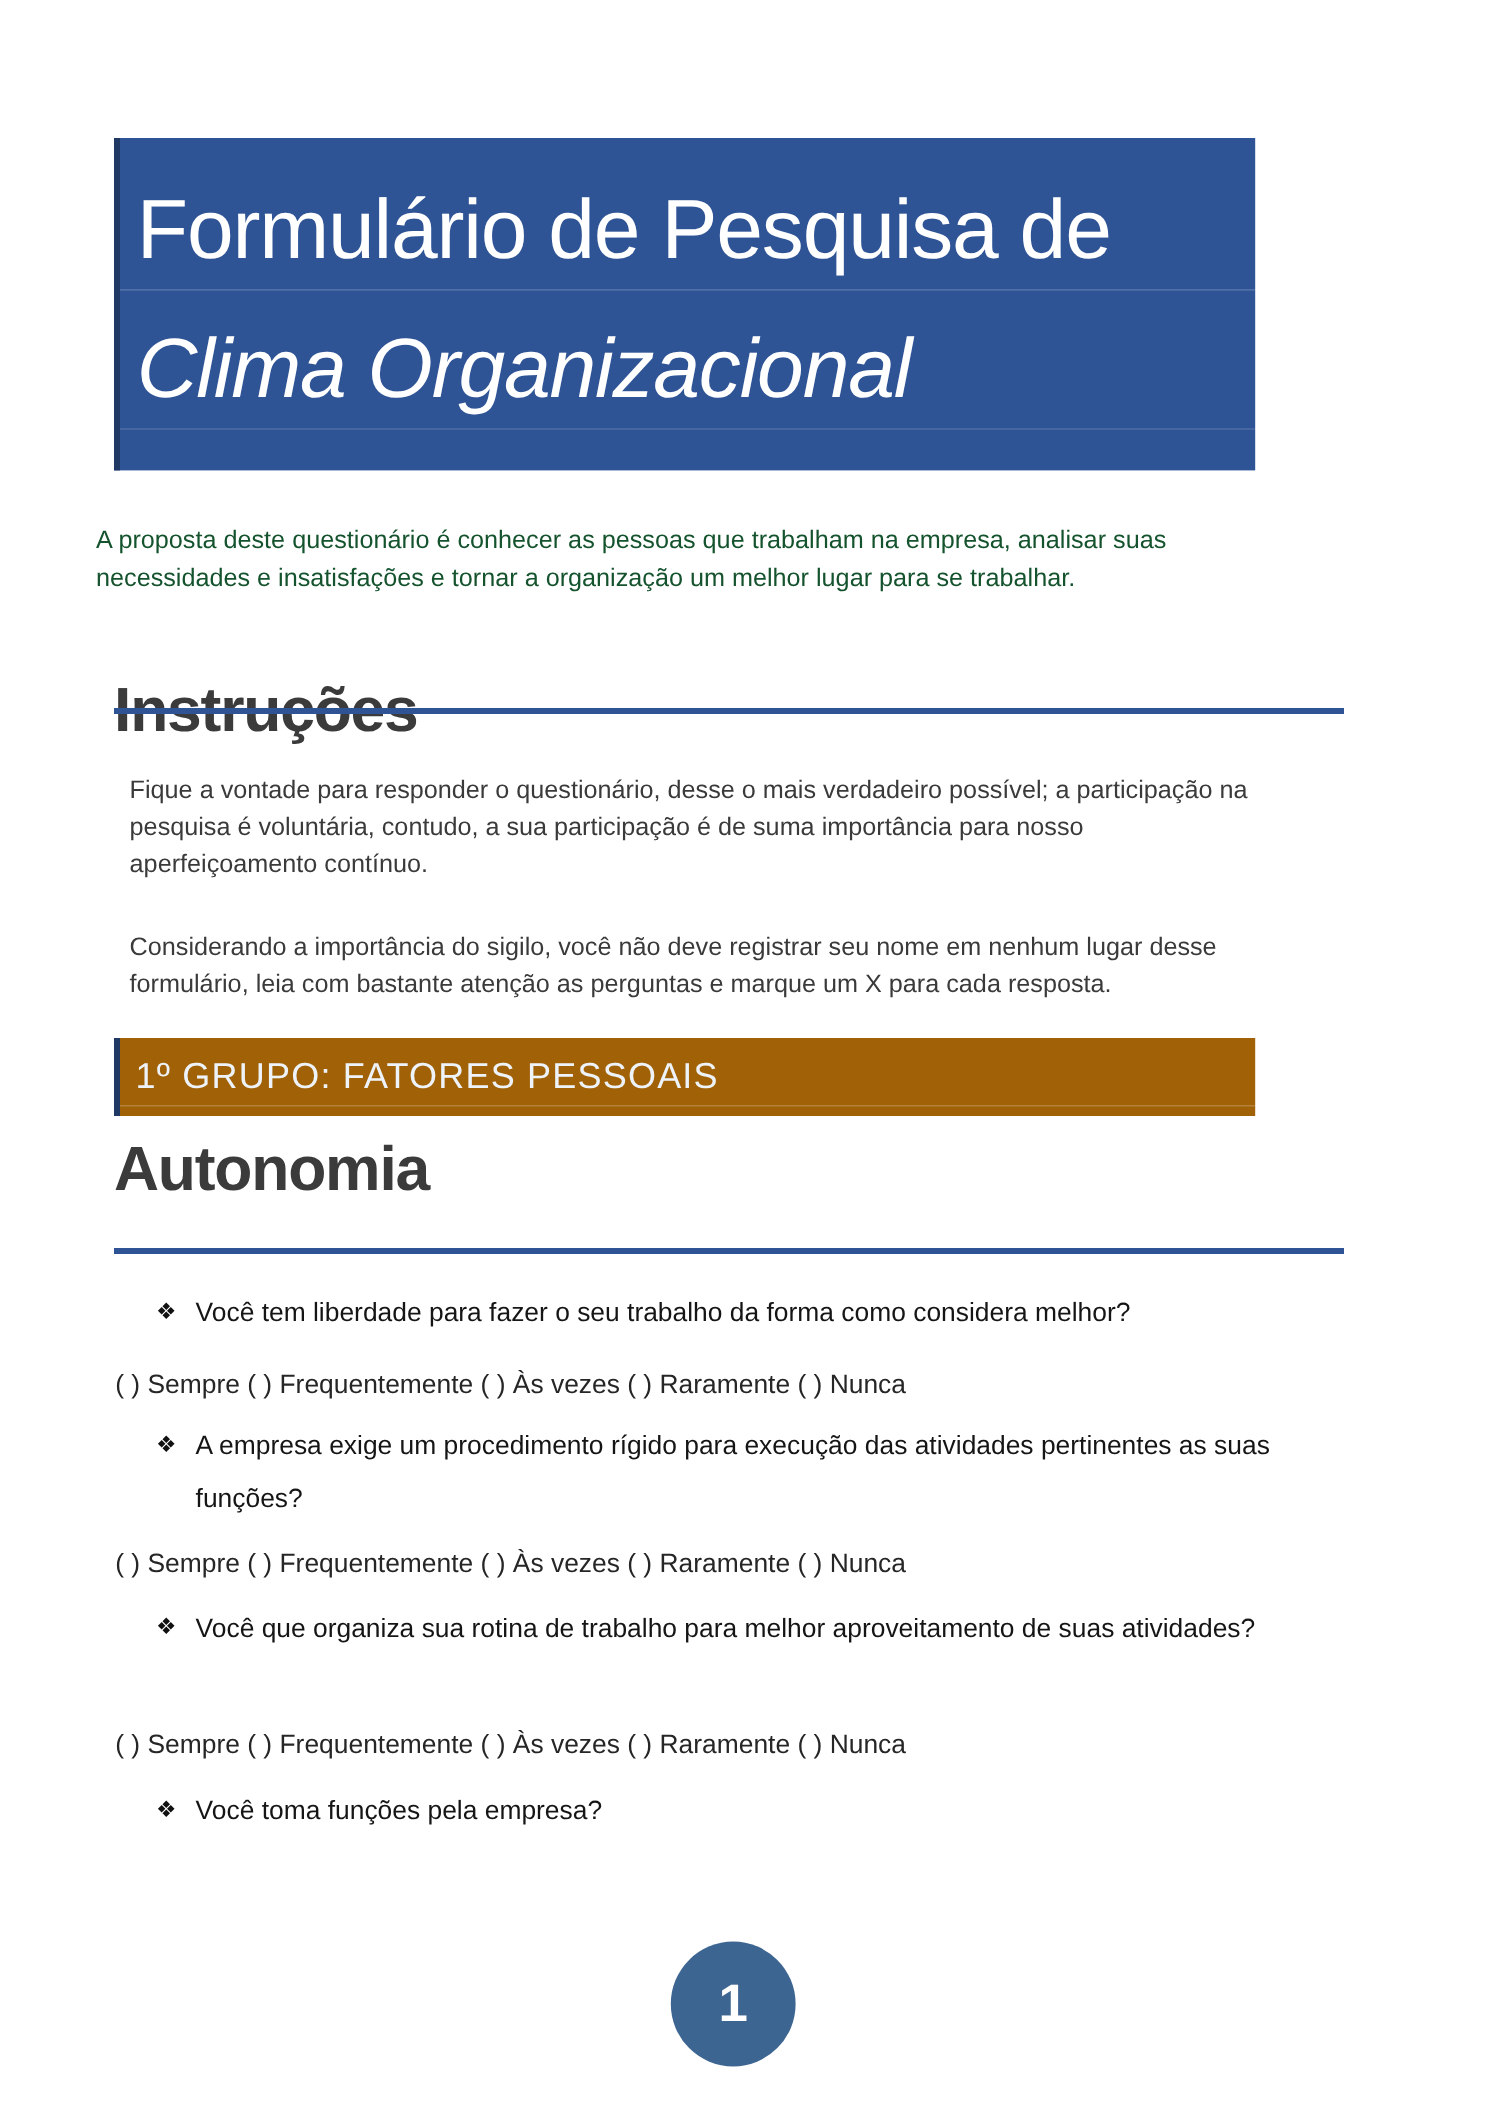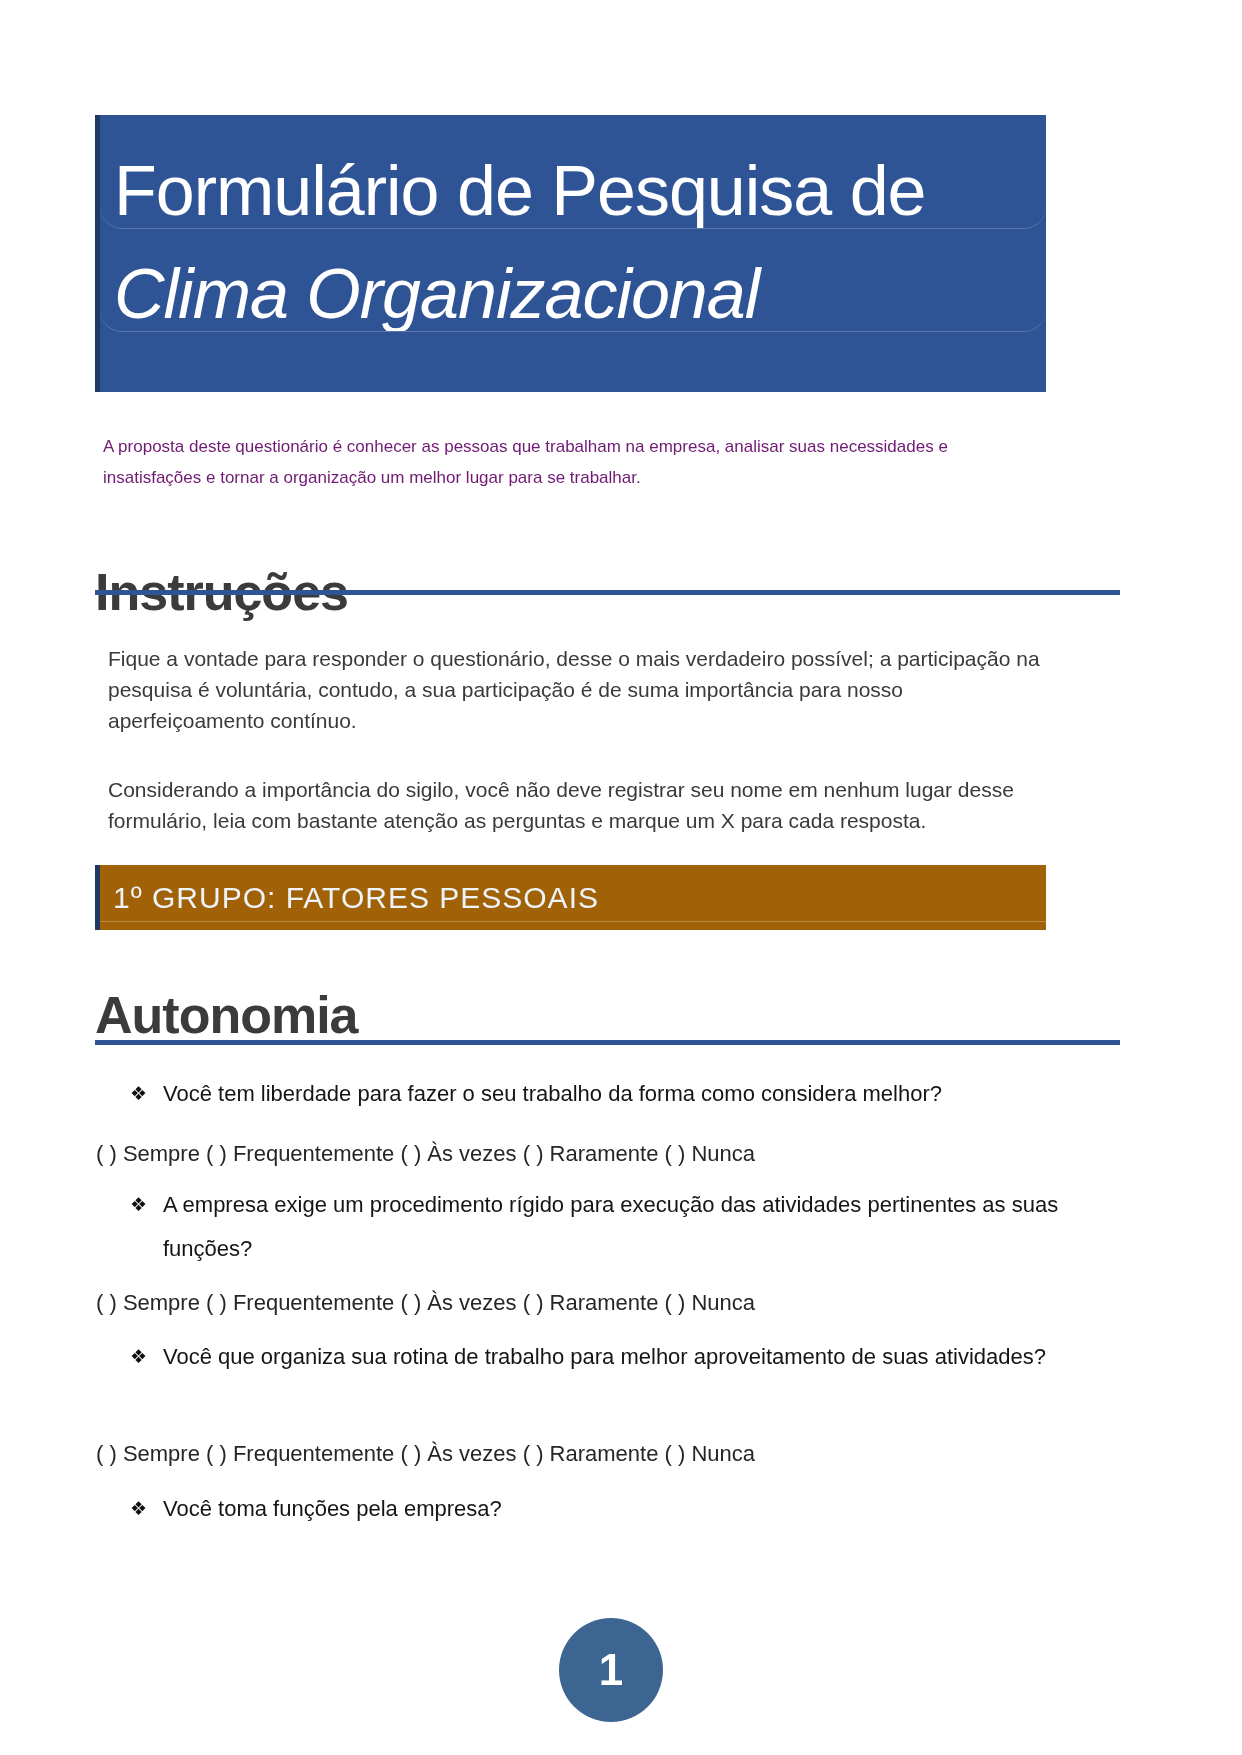--- a/index.html
+++ b/index.html
@@ -15,42 +15,42 @@
   .title-banner{
     position:absolute;left:95px;top:115px;
     width:951px;height:277px;
     background:#2F5496;
     border-left:5px solid #1F3864;
     box-sizing:border-box;
     color:#ffffff;
   }
   .title-row{
     display:flex;align-items:flex-end;
-    padding:0 0 2px 14px;
+    padding:0 0 15px 14px;
     font-size:70px;font-weight:300;line-height:1.0;
     letter-spacing:-1px;
     border-bottom:1px solid rgba(255,255,255,0.22);
-    white-space:nowrap;overflow:hidden;border-radius:22px;
+    white-space:nowrap;overflow:hidden;
   }
   .title-row.r1{height:111px;}
   .title-row.r2{height:100px;font-style:italic;}
   .title-row.r3{height:63px;border-bottom:none;}
 
   
   .intro{
-    position:absolute;left:103px;top:414px;width:940px;
-    font-size:17px;line-height:31px;color:#701a75;
+    position:absolute;left:80px;top:414px;width:940px;
+    font-size:21px;line-height:31px;color:#14532d;
   }
   .h1{
     position:absolute;left:95px;
     font-size:52px;font-weight:700;color:#3b3b3b;
     letter-spacing:-1px;line-height:1;
   }
   .h1-instrucoes{top:531px;}
-  .h1-autonomia{top:977px;margin-top:12px;}
+  .h1-autonomia{top:937px;margin-top:12px;}
   .rule{
     position:absolute;left:95px;width:1025px;height:5px;
     background:#2F5496;
   }
   .rule-1{top:590px;}
   .rule-2{top:1040px;}
   .instr-p{
     position:absolute;left:108px;width:940px;
     font-size:21px;line-height:31px;color:#3a3a3a;
   }

